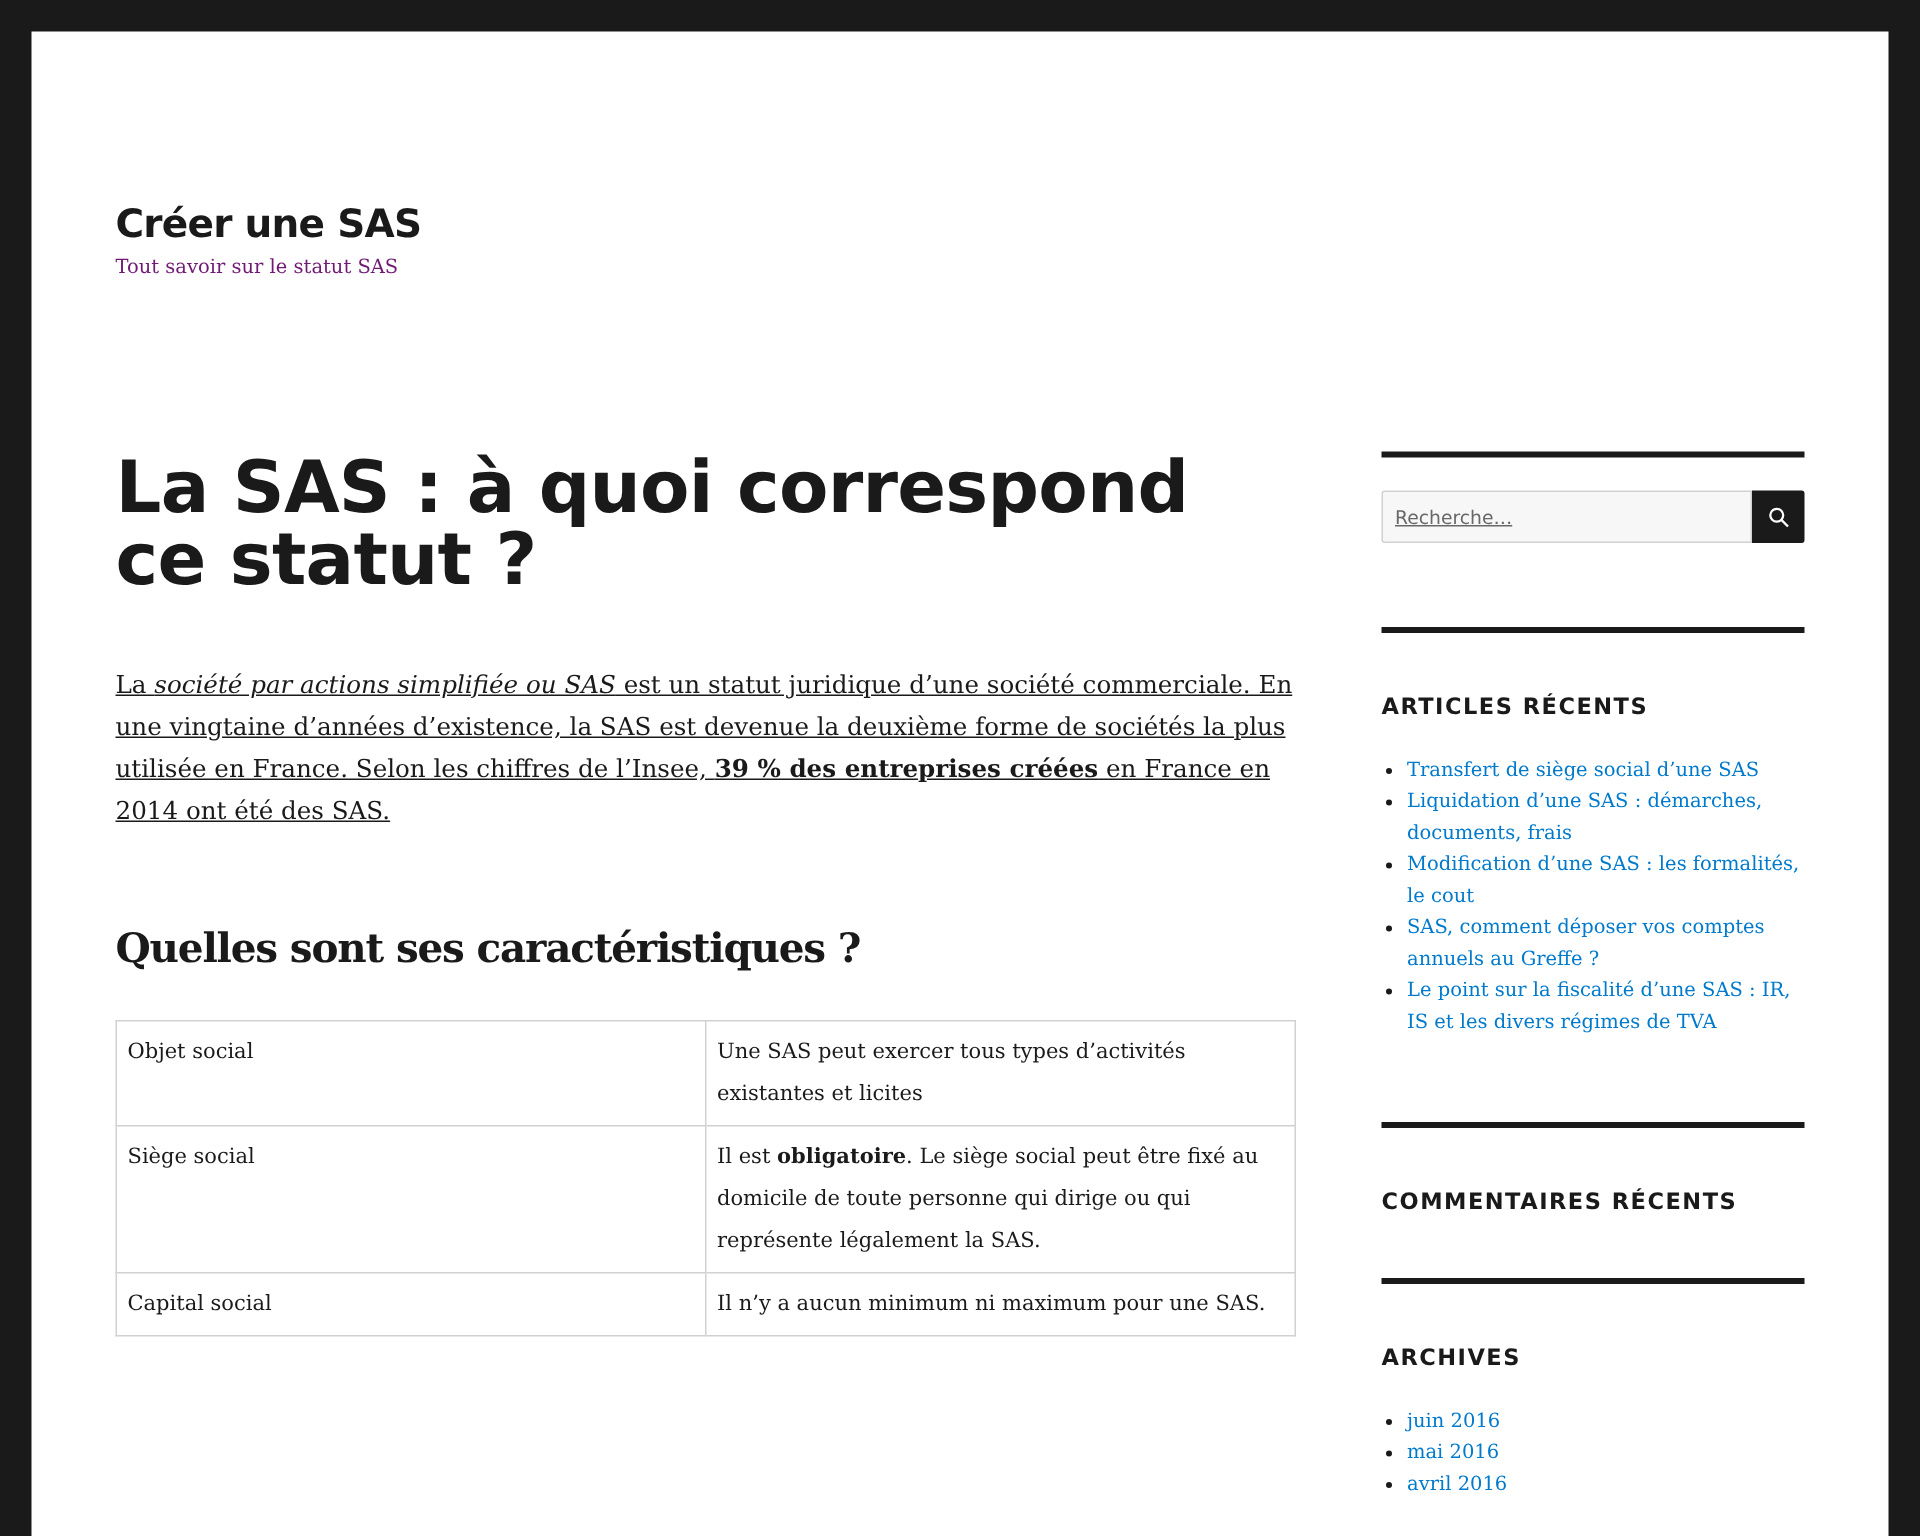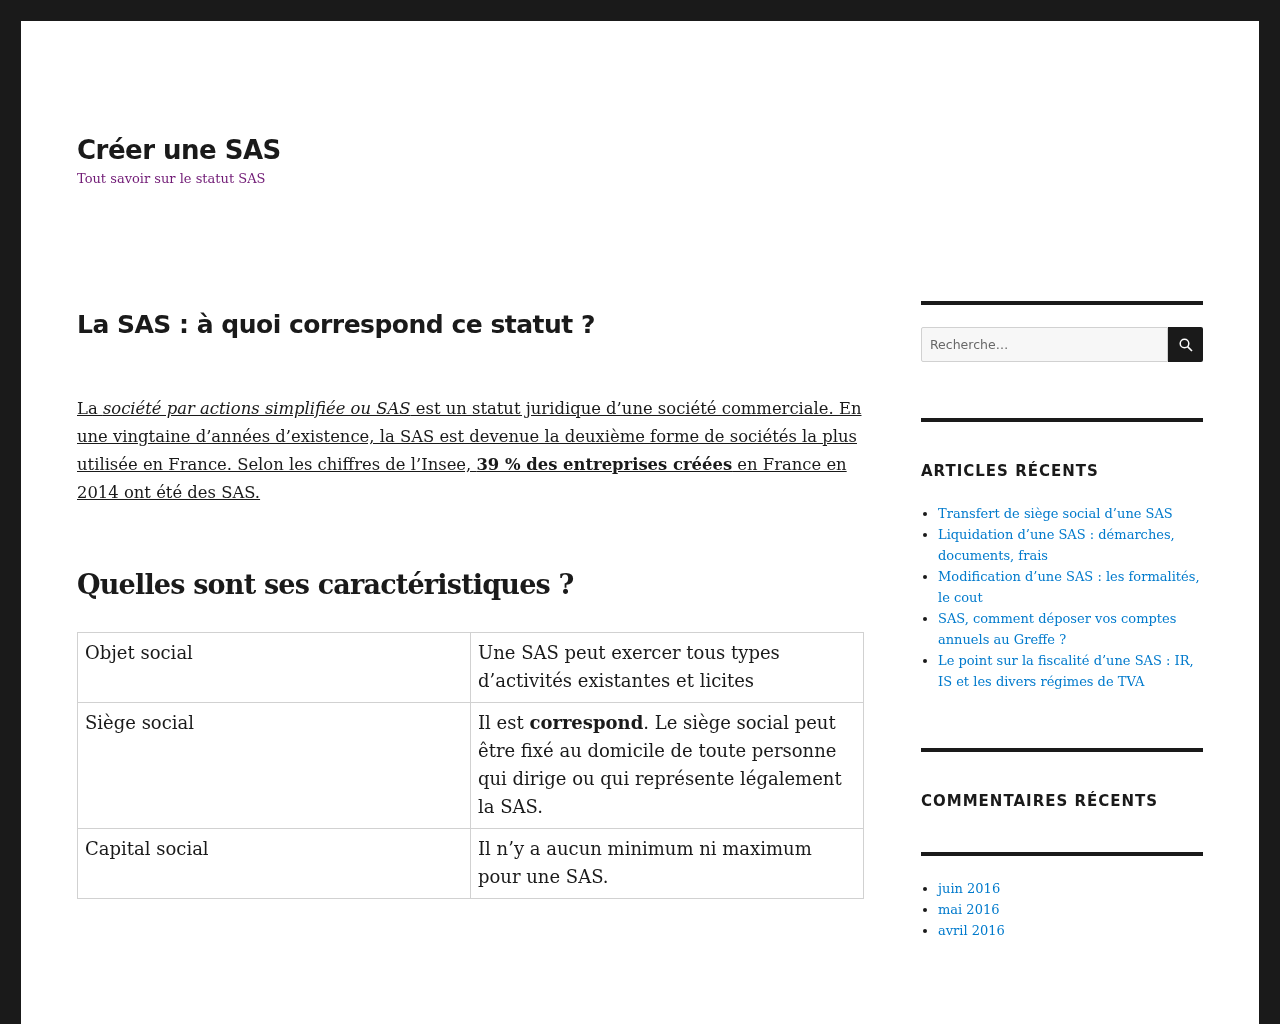--- a/index.html
+++ b/index.html
@@ -4,33 +4,33 @@
 <style>
   * { box-sizing: border-box; margin: 0; padding: 0; }
   html, body { width: 1280px; height: 1024px; overflow: hidden; }
   body { background: #1a1a1a; font-family: "DejaVu Serif", serif; color: #1a1a1a; }
   .site { position: absolute; left: 21px; top: 21px; width: 1238px; height: 1003px; background: #fff; overflow: hidden; }
   .header { position: absolute; left: 56px; top: 112px; }
   .site-title { font-family: "DejaVu Sans", sans-serif; font-weight: bold; font-size: 26px; letter-spacing: -0.5px; color: #1a1a1a; line-height: 34px; }
   .site-desc { font-family: "DejaVu Serif", serif; font-size: 13px; color: #701a75; margin-top: 4px; }
 
   .main { position: absolute; left: 56px; top: 280px; width: 788px; }
-  .entry-title { font-family: "DejaVu Sans", sans-serif; font-weight: bold; font-size: 25px; letter-spacing: -0.5px; line-height: 48px; color: #1a1a1a; }
+  .entry-title { font-family: "DejaVu Sans", sans-serif; font-weight: bold; font-size: 48px; letter-spacing: -0.5px; line-height: 48px; color: #1a1a1a; }
   .para { font-size: 16.4px; line-height: 28px; color: #1a1a1a; text-decoration: underline; }
   .p1 { margin-top: 46px; }
   .p2 { margin-top: 28px; }
   .h2 { font-family: "DejaVu Serif", serif; font-weight: bold; font-size: 27px; letter-spacing: -0.8px; margin-top: 58px; line-height: 40px; }
   table { border-collapse: collapse; margin-top: 27px; width: 787px; table-layout: fixed; }
-  td { border: 1px solid #d1d1d1; padding: 6px 7px 7px 7px; vertical-align: top; font-size: 18px; line-height: 28px; }
+  td { border: 1px solid #d1d1d1; padding: 6px 7px 7px 7px; vertical-align: top; font-size: 14px; line-height: 28px; }
   td.c1 { width: 393px; }
 
   .sidebar { position: absolute; left: 900px; top: 280px; width: 282px; }
   .widget { border-top: 4px solid #1a1a1a; }
   .search { padding-top: 22px; display: flex; }
-  .search-input { width: 247px; height: 35px; background: #f7f7f7; border: 1px solid #d1d1d1; border-radius: 2px 0 0 2px; font-family: "DejaVu Sans", sans-serif; font-size: 12.5px; color: #686868; padding: 0 8px; line-height: 33px; }
+  .search-input { width: 247px; height: 35px; background: #f7f7f7; border: 1px solid #d1d1d1; border-radius: 2px 0 0 2px; font-family: "DejaVu Sans", sans-serif; font-size: 12.5px; color: #686868; padding: 0 8px; line-height: 33px; text-decoration: underline; }
   .search-btn { width: 35px; height: 35px; background: #1a1a1a; border-radius: 0 2px 2px 0; display: flex; align-items: center; justify-content: center; }
   .w-title { font-family: "DejaVu Sans", sans-serif; font-weight: bold; font-size: 15px; letter-spacing: 1px; text-transform: uppercase; line-height: 20px; margin-top: 39px; }
   .w-list { list-style: disc; margin-top: 22px; padding-left: 17px; }
   .w-list li { font-size: 13px; line-height: 21px; }
   .w-list a { color: #007acc; text-decoration: none; }
   .w-recent { margin-top: 56px; }
   .w-comments { margin-top: 56px; height: 104px; }
   .w-archives { margin-top: 0; }
 </style>
 </head>
@@ -47,21 +47,21 @@
     <p class="para p1"><span>La </span><em>société par actions simplifiée ou SAS</em><span> est un statut juridique d’une société commerciale. En une vingtaine d’années d’existence, la SAS est devenue la deuxième forme de sociétés la plus utilisée en France. Selon les chiffres de l’Insee, </span><strong>39 % des entreprises créées</strong><span> en France en 2014 ont été des SAS.</span></p>
     <h2 class="h2">Quelles sont ses caractéristiques ?</h2>
     <table>
       <tbody id="tbody">
           <tr>
             <td class="c1">Objet social</td>
             <td><span>Une SAS peut exercer tous types d’activités existantes et licites</span><strong></strong><span></span></td>
           </tr>
           <tr>
             <td class="c1">Siège social</td>
-            <td><span>Il est </span><strong>correspond</strong><span>. Le siège social peut être fixé au domicile de toute personne qui dirige ou qui représente légalement la SAS.</span></td>
+            <td><span>Il est </span><strong>obligatoire</strong><span>. Le siège social peut être fixé au domicile de toute personne qui dirige ou qui représente légalement la SAS.</span></td>
           </tr>
           <tr>
             <td class="c1">Capital social</td>
             <td><span>Il n’y a aucun minimum ni maximum pour une SAS.</span><strong></strong><span></span></td>
           </tr>
         </tbody>
     </table>
   </main>
 
   <aside class="sidebar">
@@ -86,20 +86,21 @@
           <li><a>SAS, comment déposer vos comptes annuels au Greffe ?</a></li>
           <li><a>Le point sur la fiscalité d’une SAS : IR, IS et les divers régimes de TVA</a></li>
         </ul>
     </section>
 
     <section class="widget w-comments" style="margin-top:56px;">
       <h2 class="w-title">Commentaires récents</h2>
     </section>
 
     <section class="widget w-archives">
+      <h2 class="w-title">Archives</h2>
       <ul class="w-list" id="archive-list">
           <li><a>juin 2016</a></li>
           <li><a>mai 2016</a></li>
           <li><a>avril 2016</a></li>
         </ul>
     </section>
 
   </aside>
 </div>
 

